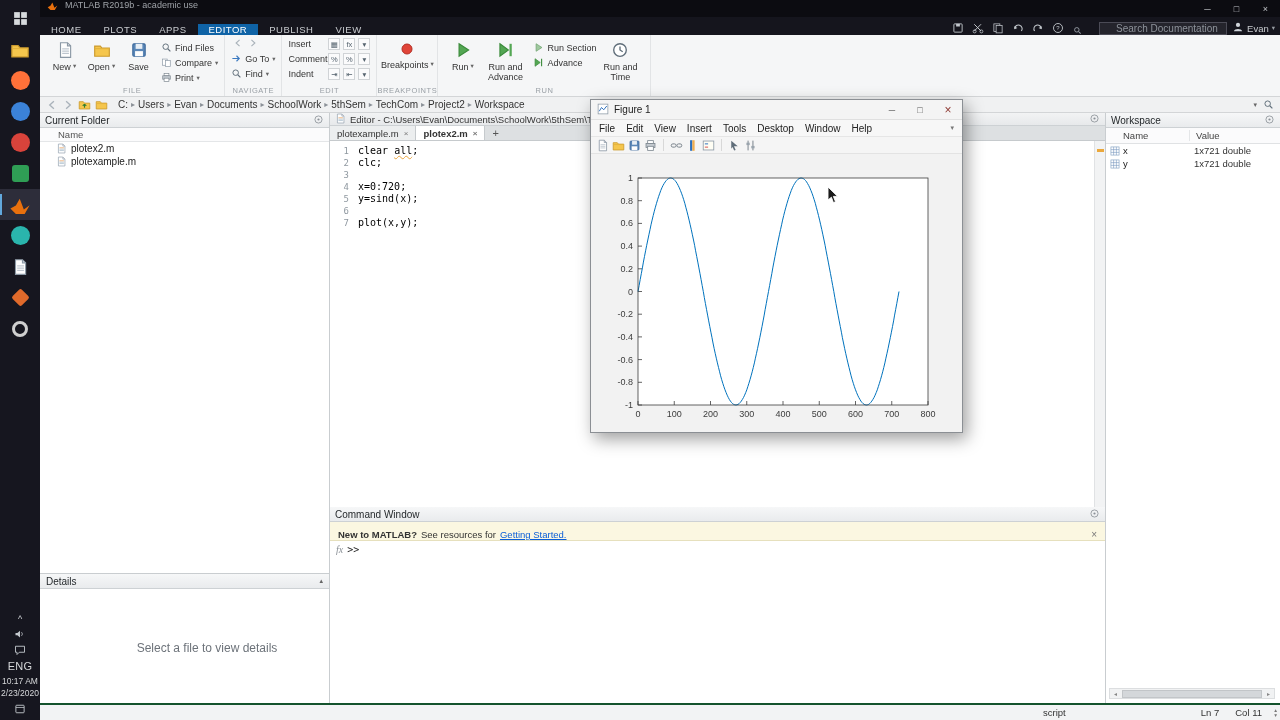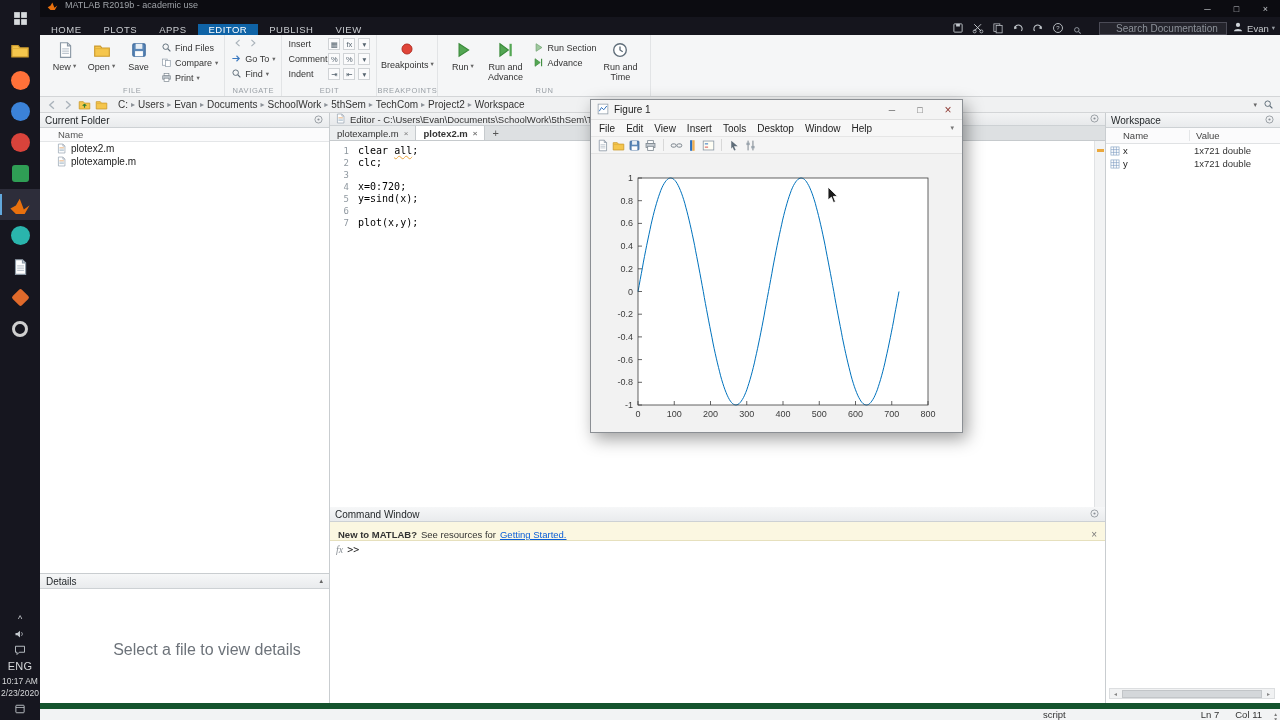--- a/index.html
+++ b/index.html
@@ -71,21 +71,21 @@
 .panel-header{height:15px;background:linear-gradient(#f6f7f8,#e9ebed);border-bottom:1px solid #cdd1d4;display:flex;align-items:center;font-size:10px;color:#1f2326;padding:0 5px;}
 .panel-header .ph-title{flex:1;}
 #cfpanel{position:absolute;left:40px;top:113px;width:290px;height:590px;background:#fff;border-right:1px solid #c9cdd0;z-index:10;}
 #cf-colhdr{height:14px;background:#fbfbfc;border-bottom:1px solid #e4e6e8;font-size:9.5px;color:#555;padding-left:18px;display:flex;align-items:center;cursor:pointer;}
 .cf-row{display:flex;align-items:center;height:13px;padding-left:16px;gap:4px;font-size:10px;color:#222;cursor:pointer;}
 .cf-ic{display:flex;}
 #cf-details{position:absolute;left:0;top:460px;width:100%;height:130px;border-top:1px solid #c9cdd0;background:#fff;}
 #details-header{height:15px;background:linear-gradient(#f6f7f8,#e9ebed);border-bottom:1px solid #cdd1d4;display:flex;align-items:center;padding:0 6px;font-size:10px;color:#1f2326;cursor:pointer;}
 #details-header .dtitle{flex:1;}
 #details-header .chev{font-size:7px;color:#666;}
-#details-body{padding-top:52px;text-align:center;font-size:16px;color:#6d737a;margin-left:45px;}
+#details-body{padding-top:52px;text-align:center;font-size:12px;color:#6d737a;margin-left:45px;}
 
 
 #editorcol{position:absolute;left:330px;top:113px;width:775px;height:590px;background:#fff;z-index:5;}
 #editor-header{height:13px;background:linear-gradient(#f2f3f4,#e7e9eb);border-bottom:1px solid #cdd1d4;display:flex;align-items:center;gap:4px;padding:0 5px;font-size:9.5px;color:#333;}
 #editor-header-text{flex:1;white-space:nowrap;overflow:hidden;}
 #editor-tabs{position:relative;height:15px;background:#dde0e2;border-bottom:1px solid #c6cacd;display:flex;align-items:stretch;}
 #editor-tabs-list{display:flex;}
 .etab{display:flex;align-items:center;gap:5px;padding:0 7px;font-size:9.5px;color:#333;background:#eceeef;border-right:1px solid #c6cacd;cursor:pointer;}
 .etab.active{background:#fff;font-weight:bold;}
 .etab-close{font-size:8px;color:#777;}
@@ -113,21 +113,21 @@
 #ws-col-value{padding-left:6px;cursor:pointer;}
 .ws-row{display:flex;align-items:center;height:13px;font-size:9.5px;color:#222;cursor:pointer;}
 .ws-ic{margin-left:4px;display:flex;}
 .ws-name{width:66px;padding-left:3px;}
 .ws-value{padding-left:8px;color:#333;}
 #ws-hscroll{position:absolute;left:3px;bottom:4px;width:166px;height:11px;background:#f1f2f3;border:1px solid #dcdee0;display:flex;align-items:center;cursor:pointer;}
 .ws-sb-btn{width:11px;text-align:center;font-size:6px;color:#888;}
 .ws-sb-thumb{flex:1;height:8px;background:#d4d7da;border:1px solid #c2c5c8;margin:0 1px;}
 
 
-#statusbar{position:absolute;left:40px;top:703px;width:1240px;height:17px;background:#f2f3f4;border-top:6px solid #14532d;display:flex;align-items:center;font-size:9.5px;color:#333;z-index:30;}
+#statusbar{position:absolute;left:40px;top:703px;width:1240px;height:17px;background:#f2f3f4;border-top:2px solid #14532d;display:flex;align-items:center;font-size:9.5px;color:#333;z-index:30;}
 #sb-mode{position:absolute;left:1003px;}
 #sb-right{position:absolute;right:18px;display:flex;gap:16px;align-items:center;}
 #sb-spin{position:absolute;right:3px;top:3px;display:flex;flex-direction:column;line-height:5px;font-size:5.5px;color:#777;}
 
 
 #figure-window{position:absolute;left:590px;top:99px;width:373px;height:334px;background:#f2f2f2;border:1px solid #8b8f94;box-shadow:4px 6px 16px rgba(0,0,0,.38);z-index:100;}
 #fig-titlebar{height:20px;background:#f4f4f4;border-bottom:1px solid #e0e0e0;display:flex;align-items:center;padding-left:6px;gap:5px;cursor:default;}
 #fig-title{font-size:10px;color:#222;flex:1;}
 .fwin-btn{width:28px;height:20px;display:flex;align-items:center;justify-content:center;font-size:9px;color:#555;cursor:pointer;}
 .fwin-btn.fclose{font-size:12px;color:#8f3b34;}

